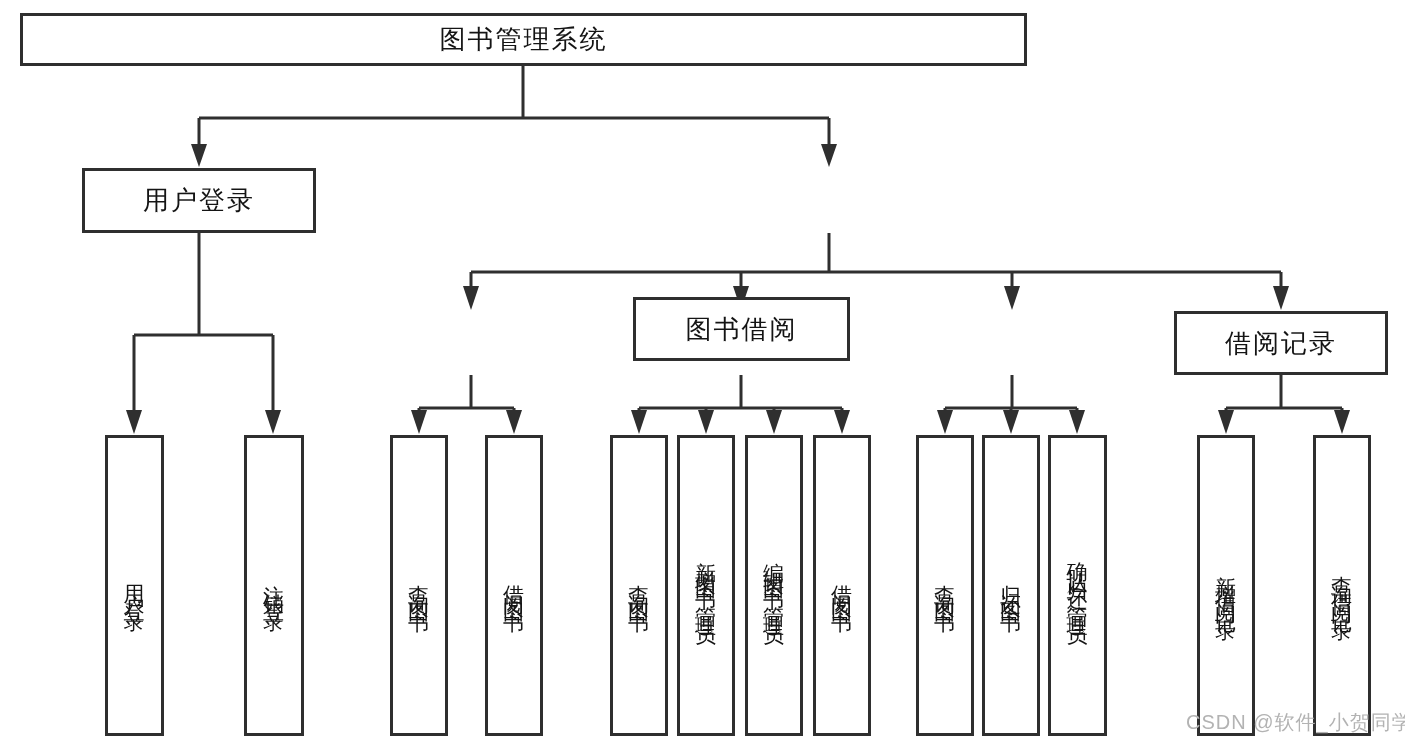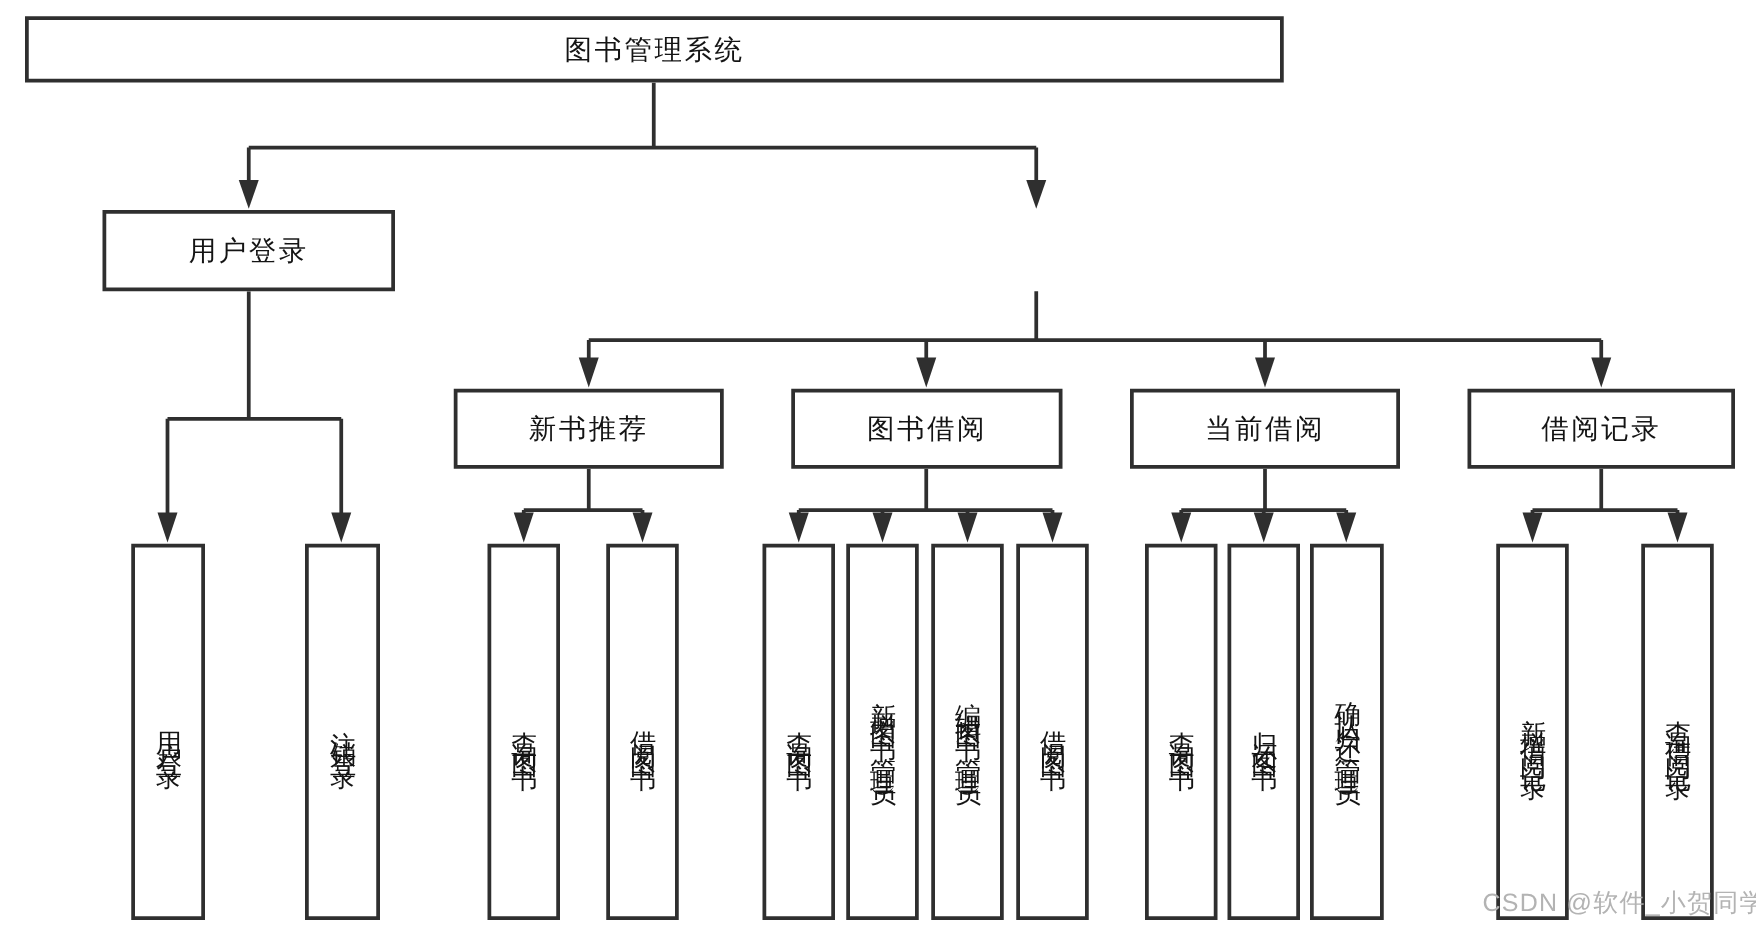--- a/index.html
+++ b/index.html
@@ -35,21 +35,21 @@
   .box {
     position: absolute;
     background: var(--box-fill);
     border: 3px solid var(--box-border);
     display: flex;
     align-items: center;
     justify-content: center;
     z-index: 2;
   }
   .lbl {
-    font-size: 22px;
+    font-size: 26px;
     letter-spacing: 2px;
     color: var(--label-text);
     white-space: nowrap;
   }
   .vlbl {
     writing-mode: vertical-rl;
     text-orientation: mixed;
     font-size: 21px;
     letter-spacing: 9px;
     line-height: 1;
@@ -116,28 +116,22 @@
   </svg>
 
   <div class="box" style="left:20px; top:13px; width:1007px; height:53px">
     <span class="lbl">图书管理系统</span>
   </div>
 
   <div class="box" style="left:82px; top:168px; width:234px; height:65px">
     <span class="lbl">用户登录</span>
   </div>
 
-  <div class="box" style="left:363px; top:311px; width:216px; height:64px">
-    <span class="lbl">新书推荐</span>
-  </div>
-  <div class="box" style="left:633px; top:311px; width:217px; height:64px">
+  <div class="box" style="left:633px; top:297px; width:217px; height:64px">
     <span class="lbl">图书借阅</span>
-  </div>
-  <div class="box" style="left:904px; top:311px; width:216px; height:64px">
-    <span class="lbl">当前借阅</span>
   </div>
   <div class="box" style="left:1174px; top:311px; width:214px; height:64px">
     <span class="lbl">借阅记录</span>
   </div>
 
   <div class="box" style="left:105px; top:435px; width:59px; height:301px">
     <span class="vlbl">用户登录</span>
   </div>
   <div class="box" style="left:244px; top:435px; width:60px; height:301px">
     <span class="vlbl">注销登录</span>

